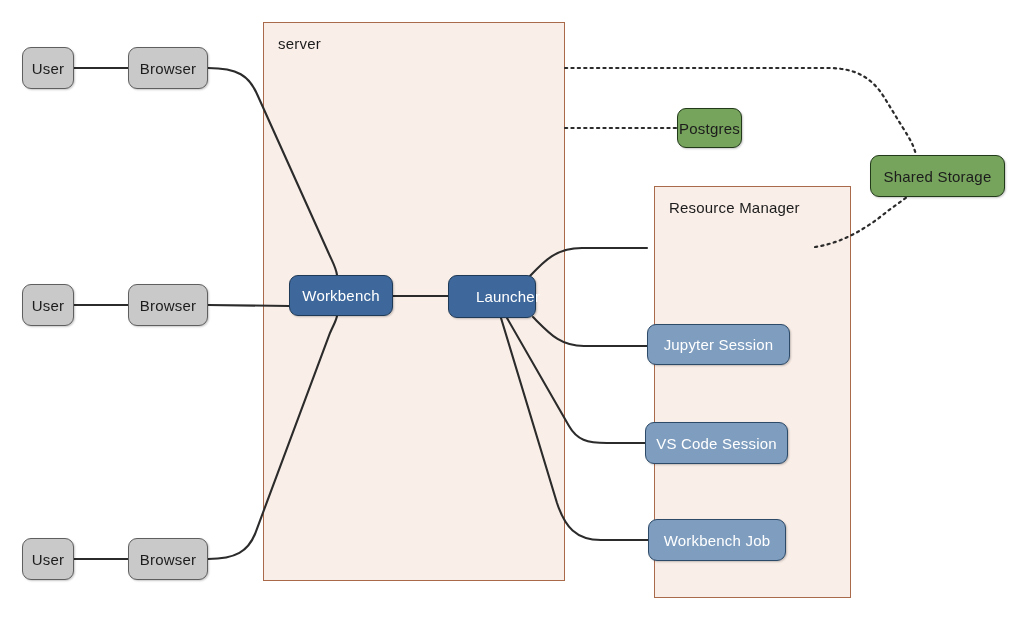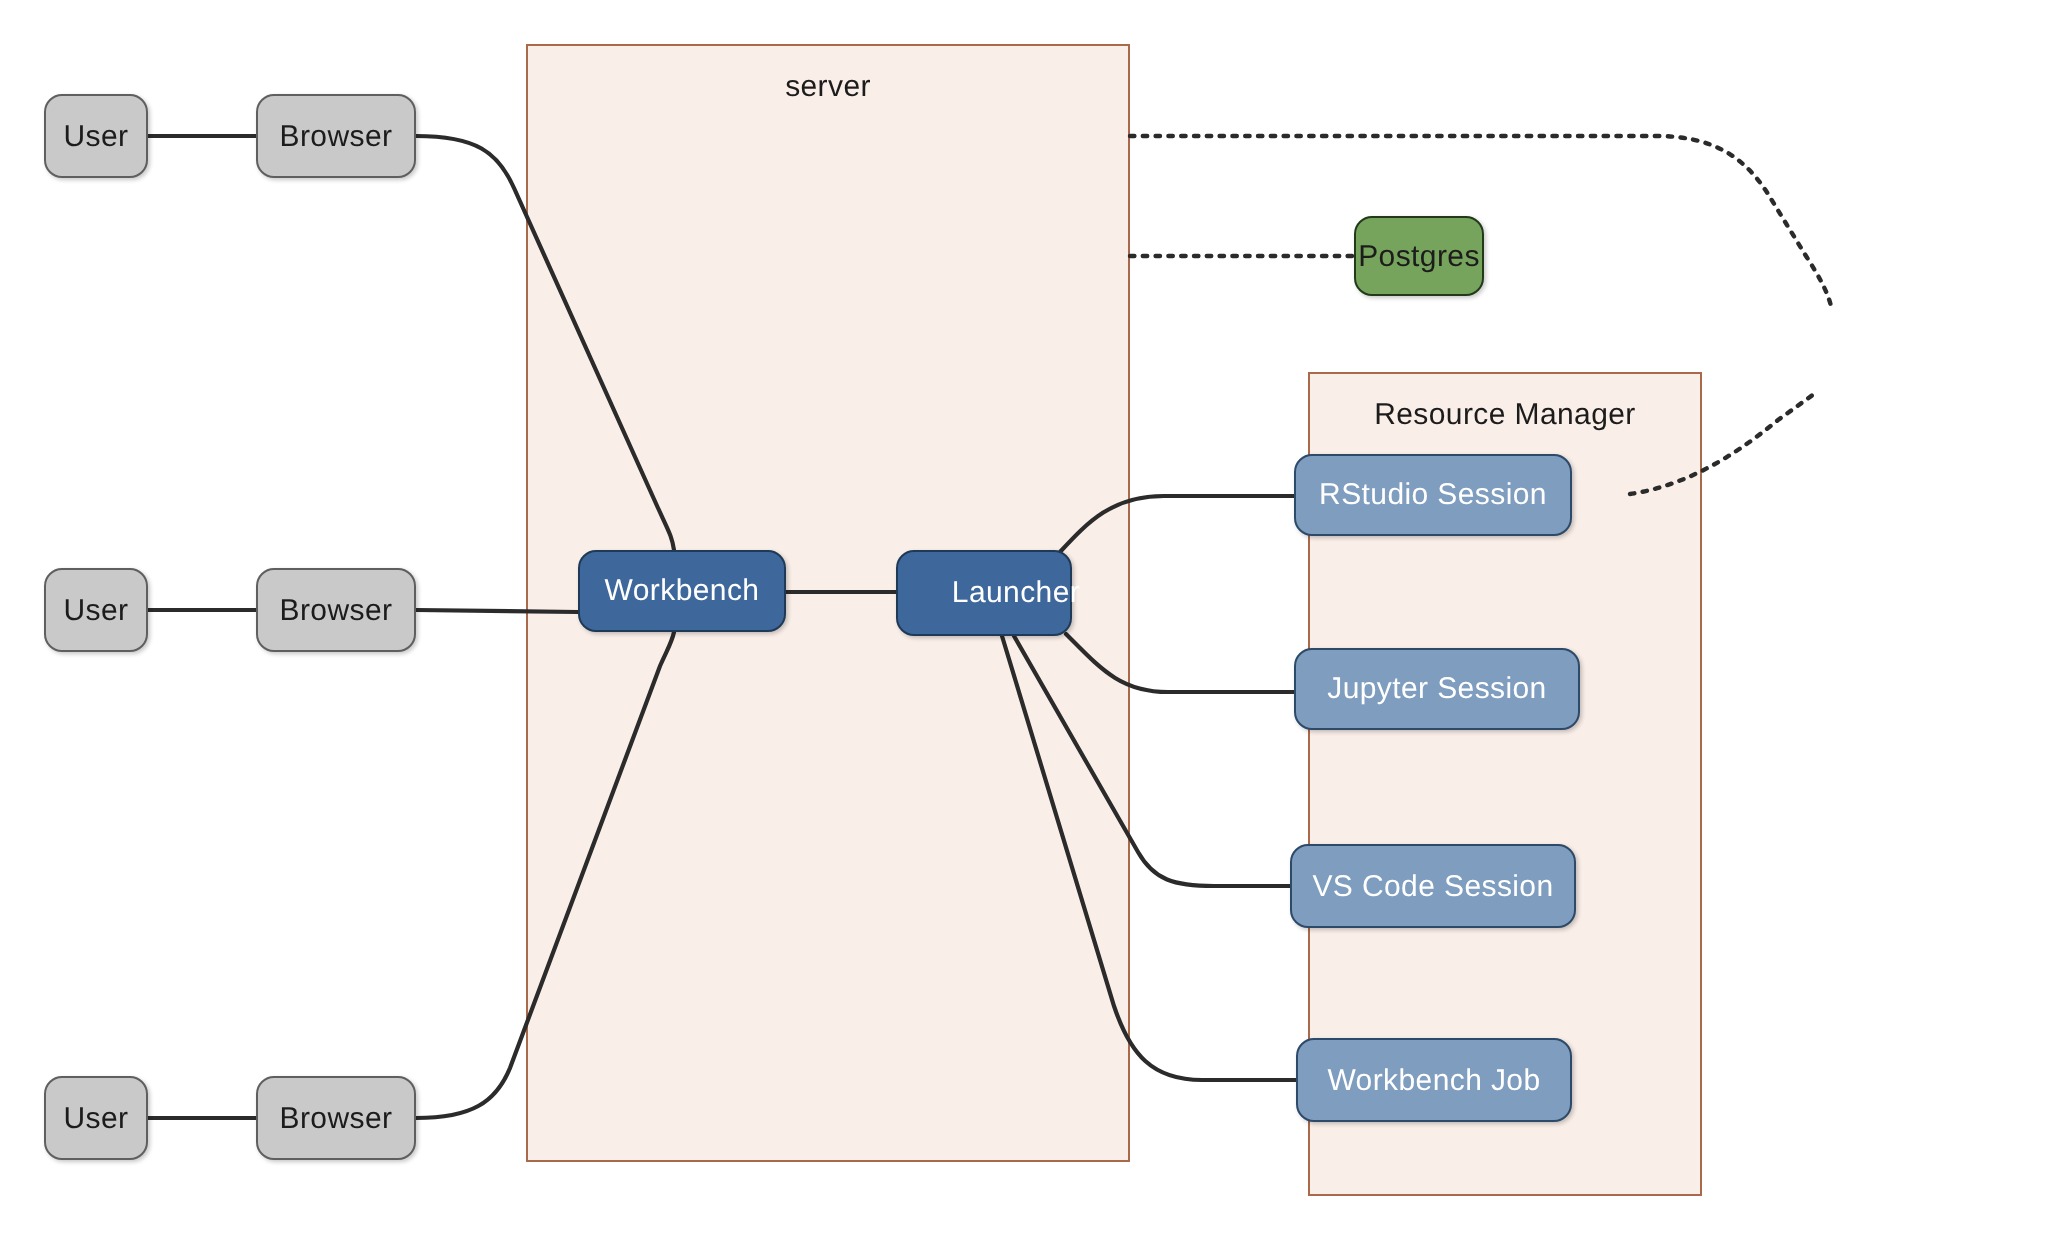--- a/index.html
+++ b/index.html
@@ -10,21 +10,21 @@
     --green-fill:#76a45c; --green-border:#223a1a;
     --line:#2b2b2b; --text-dark:#1c1c1c; --text-light:#ffffff;
     --canvas-bg:#ffffff;
   }
   html,body{margin:0;padding:0;background:#fff;}
   .canvas{
     position:relative;width:1024px;height:627px;background:var(--canvas-bg);
     font-family:"Liberation Sans","DejaVu Sans",sans-serif;overflow:hidden;
   }
   .container{position:absolute;border:1.6px solid var(--pink-border);background:var(--pink-fill);box-sizing:border-box;}
-  .container-title{width:100%;text-align:center;padding-top:12px;font-size:15px;color:var(--text-dark);letter-spacing:.2px;}
+  .container-title{width:100%;padding-top:12px;font-size:15px;color:var(--text-dark);letter-spacing:.2px;padding-left:14px;}
   .edges{position:absolute;left:0;top:0;z-index:2;pointer-events:none;}
   .edges path{fill:none;stroke:var(--line);stroke-width:2.1px;stroke-linecap:round;}
   .edges path.dotted{stroke-dasharray:2.2 4.2;stroke-width:2.2px;}
   .node{
     position:absolute;z-index:3;display:flex;align-items:center;justify-content:center;
     box-sizing:border-box;border-radius:9px;font-size:15px;letter-spacing:.2px;
     box-shadow:1px 1px 2px rgba(0,0,0,.22);white-space:nowrap;
   }
   .node.gray{background:var(--gray-fill);border:1.6px solid var(--gray-border);color:var(--text-dark);}
   .node.dkblue{background:var(--dark-blue-fill);border:1.6px solid var(--dark-blue-border);color:var(--text-light);}
@@ -67,19 +67,19 @@
   <div class="node gray" style="left:22px;top:284px;width:52px;height:42px;">User</div>
   <div class="node gray" style="left:128px;top:284px;width:80px;height:42px;">Browser</div>
 
   <div class="node gray" style="left:22px;top:538px;width:52px;height:42px;">User</div>
   <div class="node gray" style="left:128px;top:538px;width:80px;height:42px;">Browser</div>
 
   <div class="node dkblue" style="left:289px;top:275px;width:104px;height:41px;">Workbench</div>
   <div class="node dkblue" style="left:448px;top:275px;width:88px;height:43px;padding-left:32px;">Launcher</div>
 
   <div class="node green" style="left:677px;top:108px;width:65px;height:40px;">Postgres</div>
+  <div class="node green" style="left:870px;top:155px;width:135px;height:42px;">Shared Storage</div>
 
-  <div class="node ltblue" style="left:647px;top:227px;width:139px;height:41px;">RStudio Session</div>
   <div class="node ltblue" style="left:647px;top:324px;width:143px;height:41px;">Jupyter Session</div>
   <div class="node ltblue" style="left:645px;top:422px;width:143px;height:42px;">VS Code Session</div>
   <div class="node ltblue" style="left:648px;top:519px;width:138px;height:42px;">Workbench Job</div>
 
 </div>
 
 </body></html>

